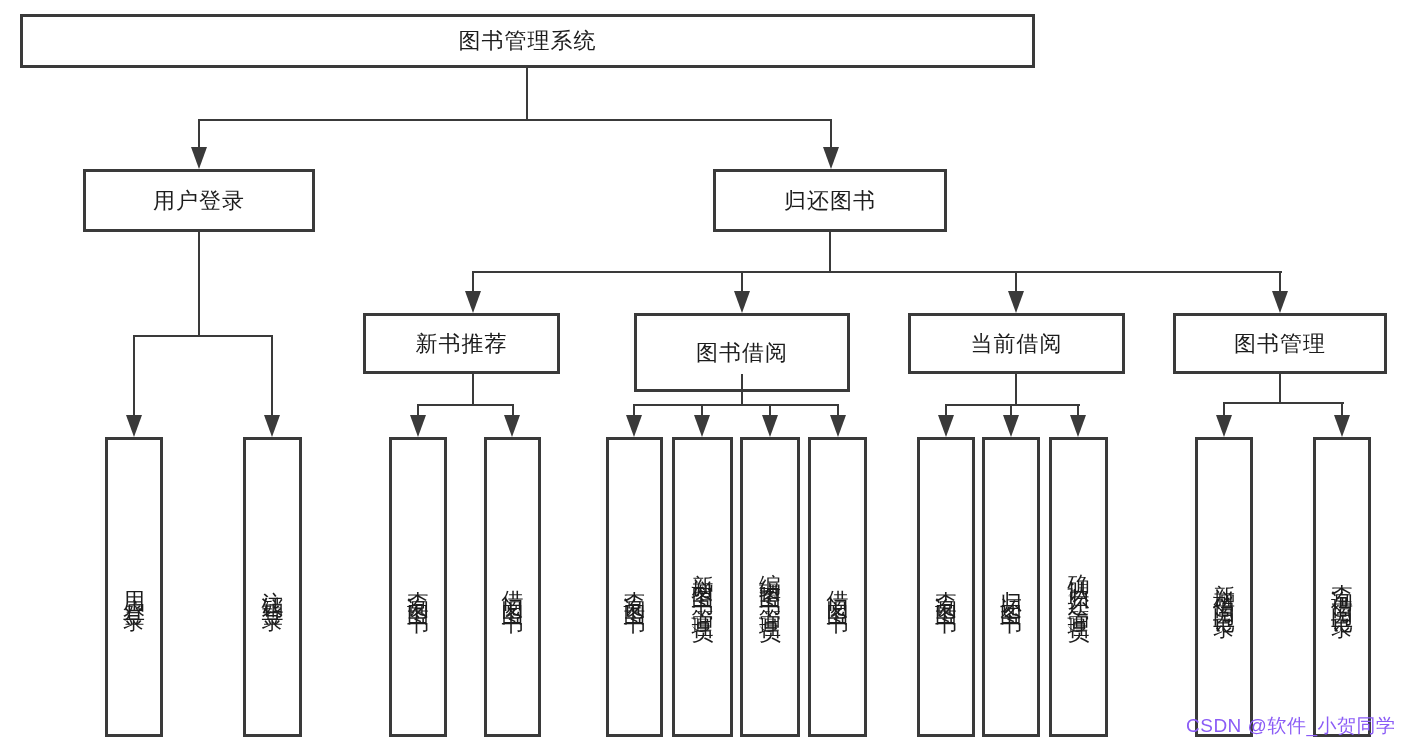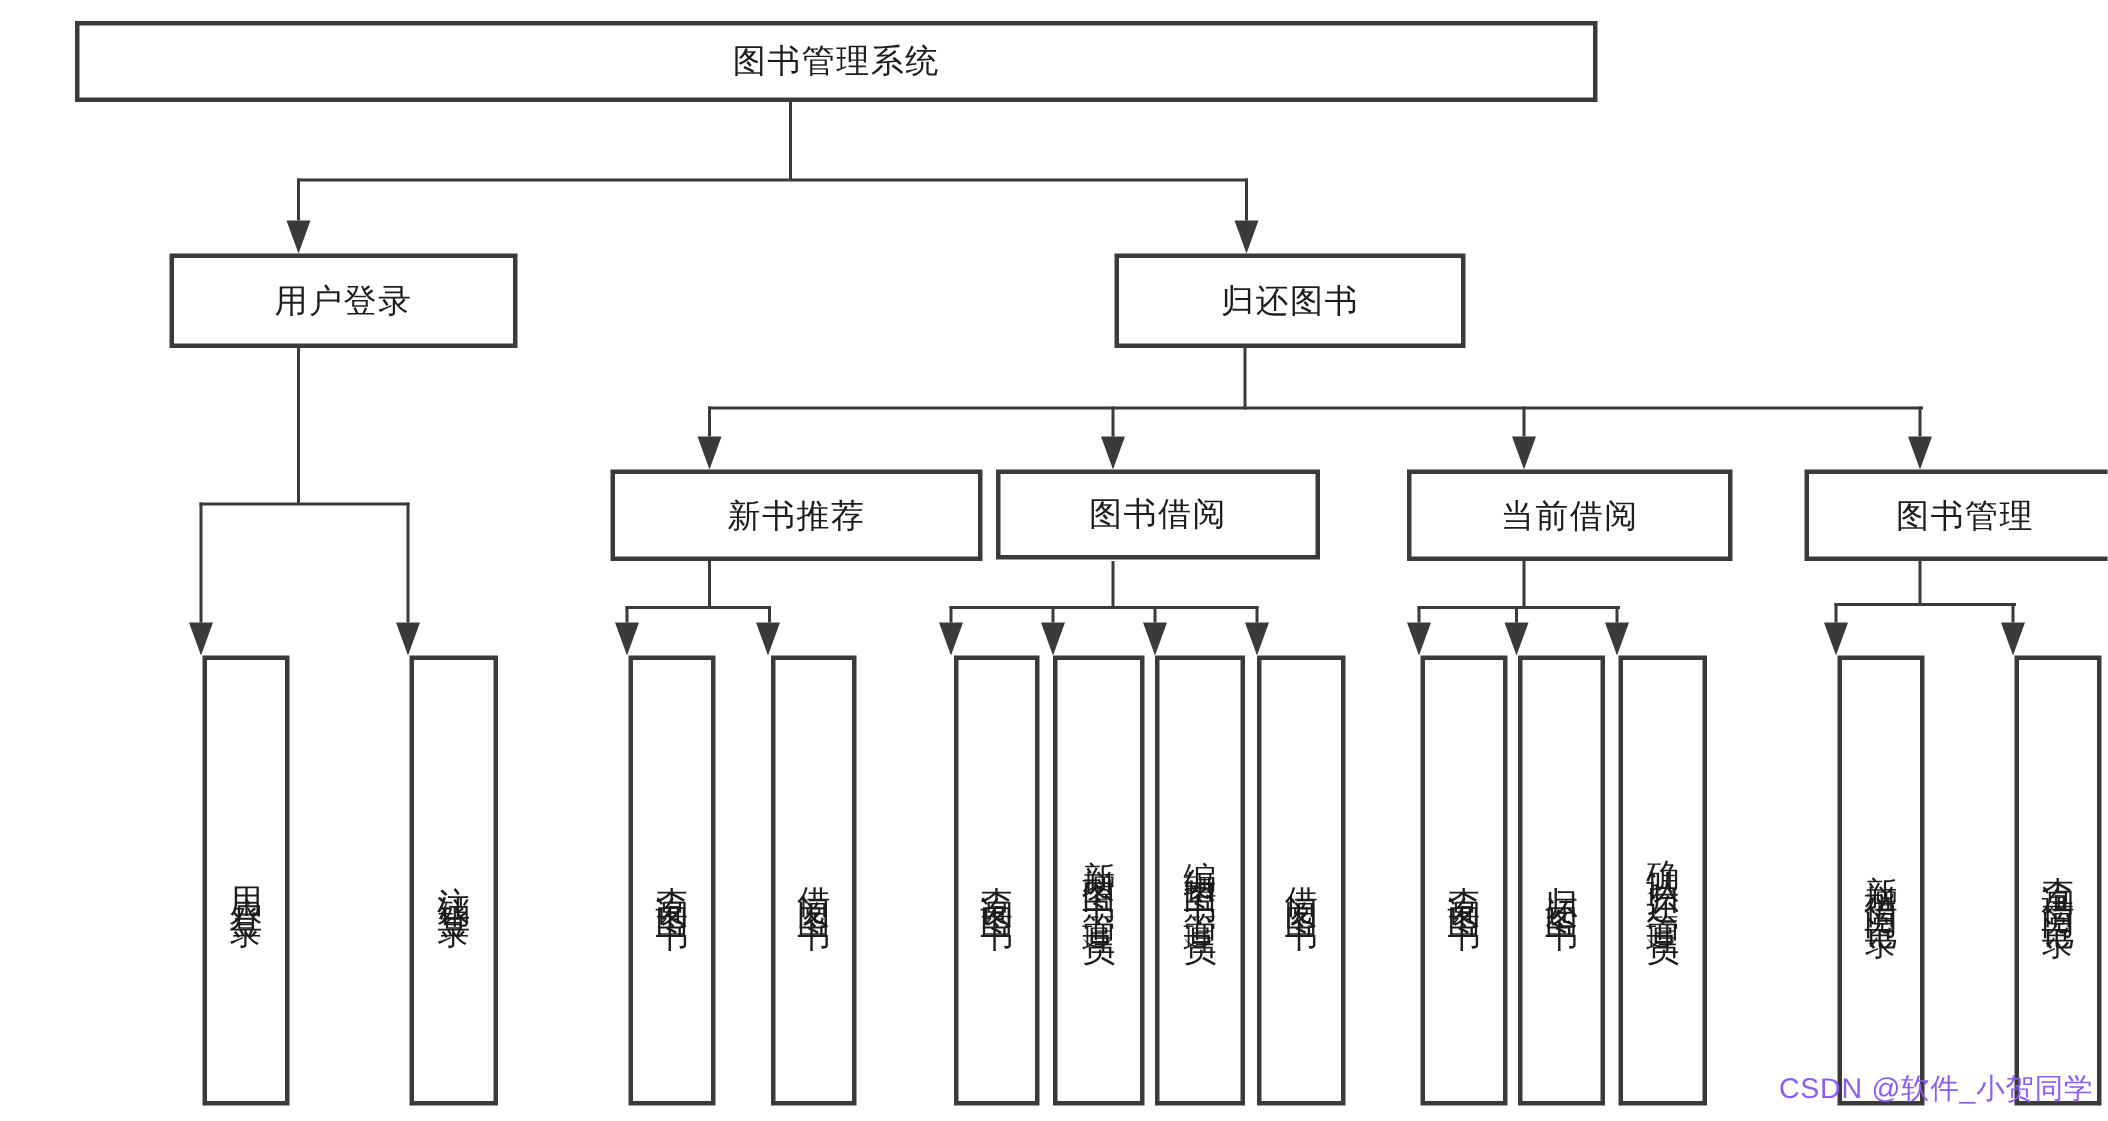--- a/index.html
+++ b/index.html
@@ -5,21 +5,21 @@
   html,body{margin:0;padding:0;}
   body{
     width:1405px;height:747px;position:relative;background:#ffffff;
     font-family:"Liberation Sans","DejaVu Sans",sans-serif;
     overflow:hidden;color:#1c1c1c;
   }
   .canvas{position:absolute;inset:0;}
   .box{
     position:absolute;box-sizing:border-box;
     border:3px solid #3a3a3a;background:#ffffff;
-    display:flex;align-items:center;justify-content:center;margin-left:30px;
+    display:flex;align-items:center;justify-content:center;
   }
   .hlabel{font-size:22px;letter-spacing:1px;white-space:nowrap;}
   .vtext{
     writing-mode:vertical-rl;text-orientation:mixed;
     font-size:22px;line-height:1;letter-spacing:7px;white-space:nowrap;
   }
   .v{position:absolute;width:2px;background:#3a3a3a;}
   .h{position:absolute;height:2px;background:#3a3a3a;}
   .arw{
     position:absolute;width:0;height:0;
@@ -65,24 +65,24 @@
   <div class="h" style="left:472px;top:271px;width:810px;"></div>
   <div class="v" style="left:472px;top:271px;height:20px;"></div>
   <div class="v" style="left:741px;top:271px;height:20px;"></div>
   <div class="v" style="left:1015px;top:271px;height:20px;"></div>
   <div class="v" style="left:1279px;top:271px;height:20px;"></div>
   <div class="arw" style="left:465px;top:291px;"></div>
   <div class="arw" style="left:734px;top:291px;"></div>
   <div class="arw" style="left:1008px;top:291px;"></div>
   <div class="arw" style="left:1272px;top:291px;"></div>
 
-  <div class="box" style="left:377px;top:313px;width:248px;height:61px;">
+  <div class="box" style="left:363px;top:313px;width:197px;height:61px;">
     <span class="hlabel">新书推荐</span>
   </div>
-  <div class="box" style="left:634px;top:313px;width:216px;height:60px;">
+  <div class="box" style="left:634px;top:313px;width:216px;height:79px;">
     <span class="hlabel">图书借阅</span>
   </div>
   <div class="box" style="left:908px;top:313px;width:217px;height:61px;">
     <span class="hlabel">当前借阅</span>
   </div>
   <div class="box" style="left:1173px;top:313px;width:214px;height:61px;">
     <span class="hlabel">图书管理</span>
   </div>
 
   <div class="v" style="left:472px;top:374px;height:32px;"></div>

